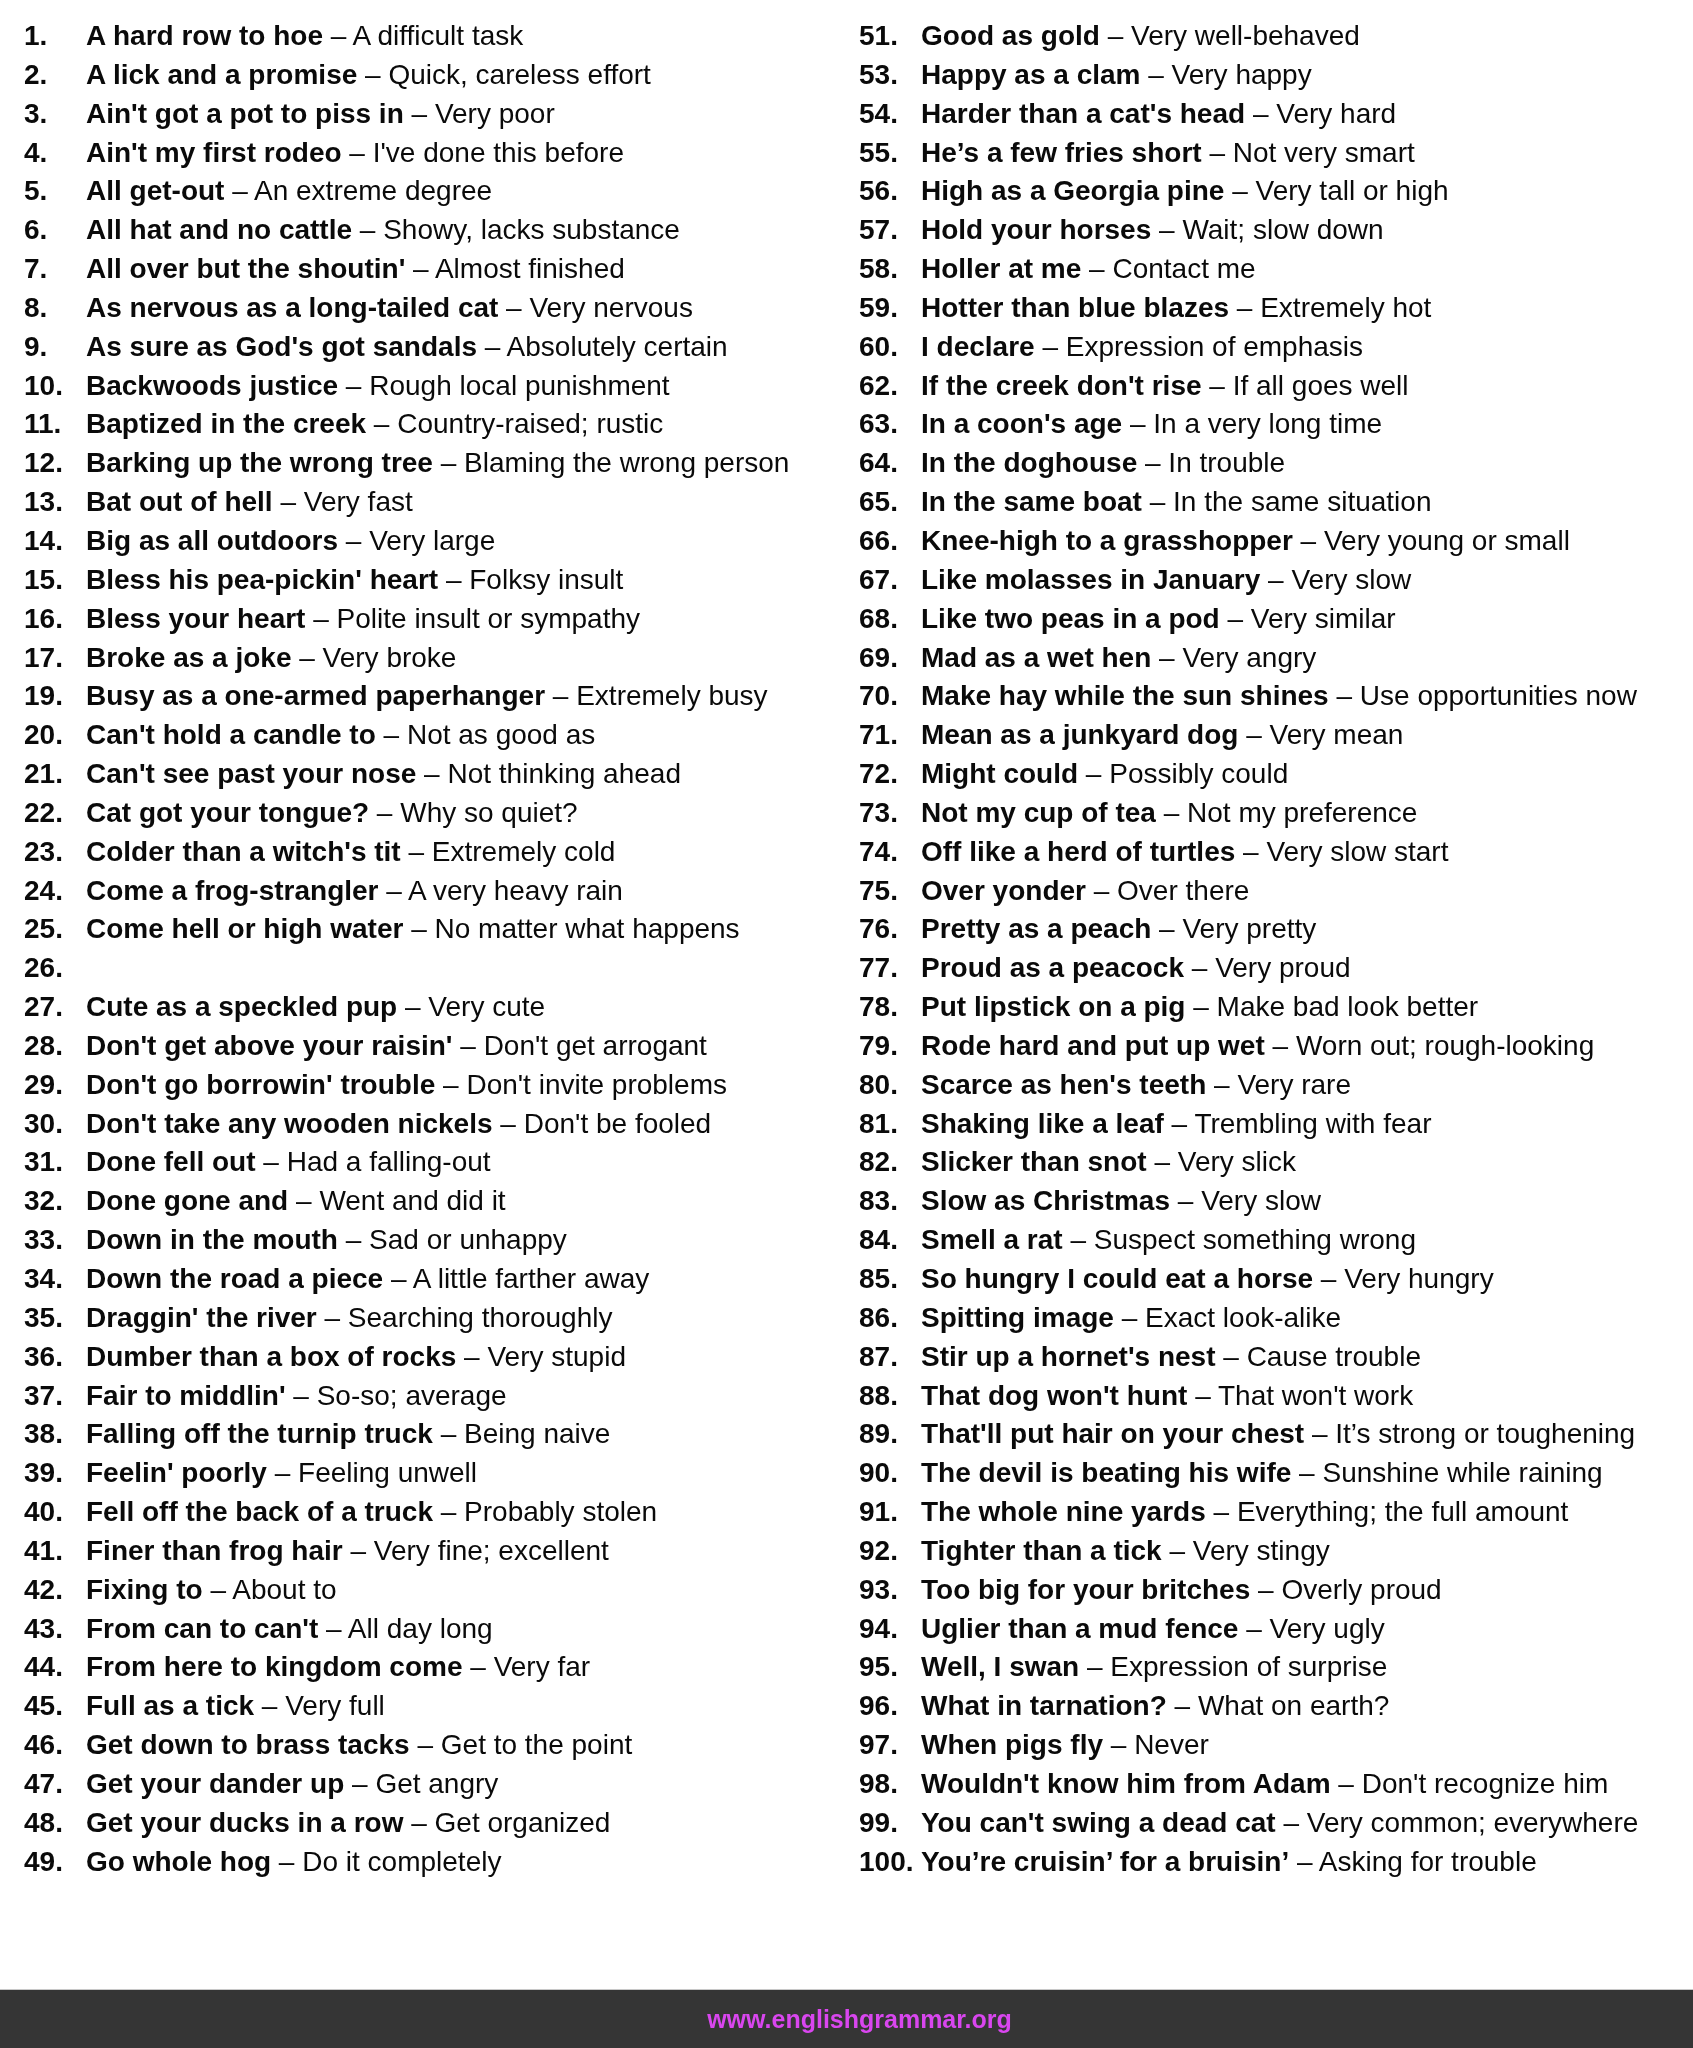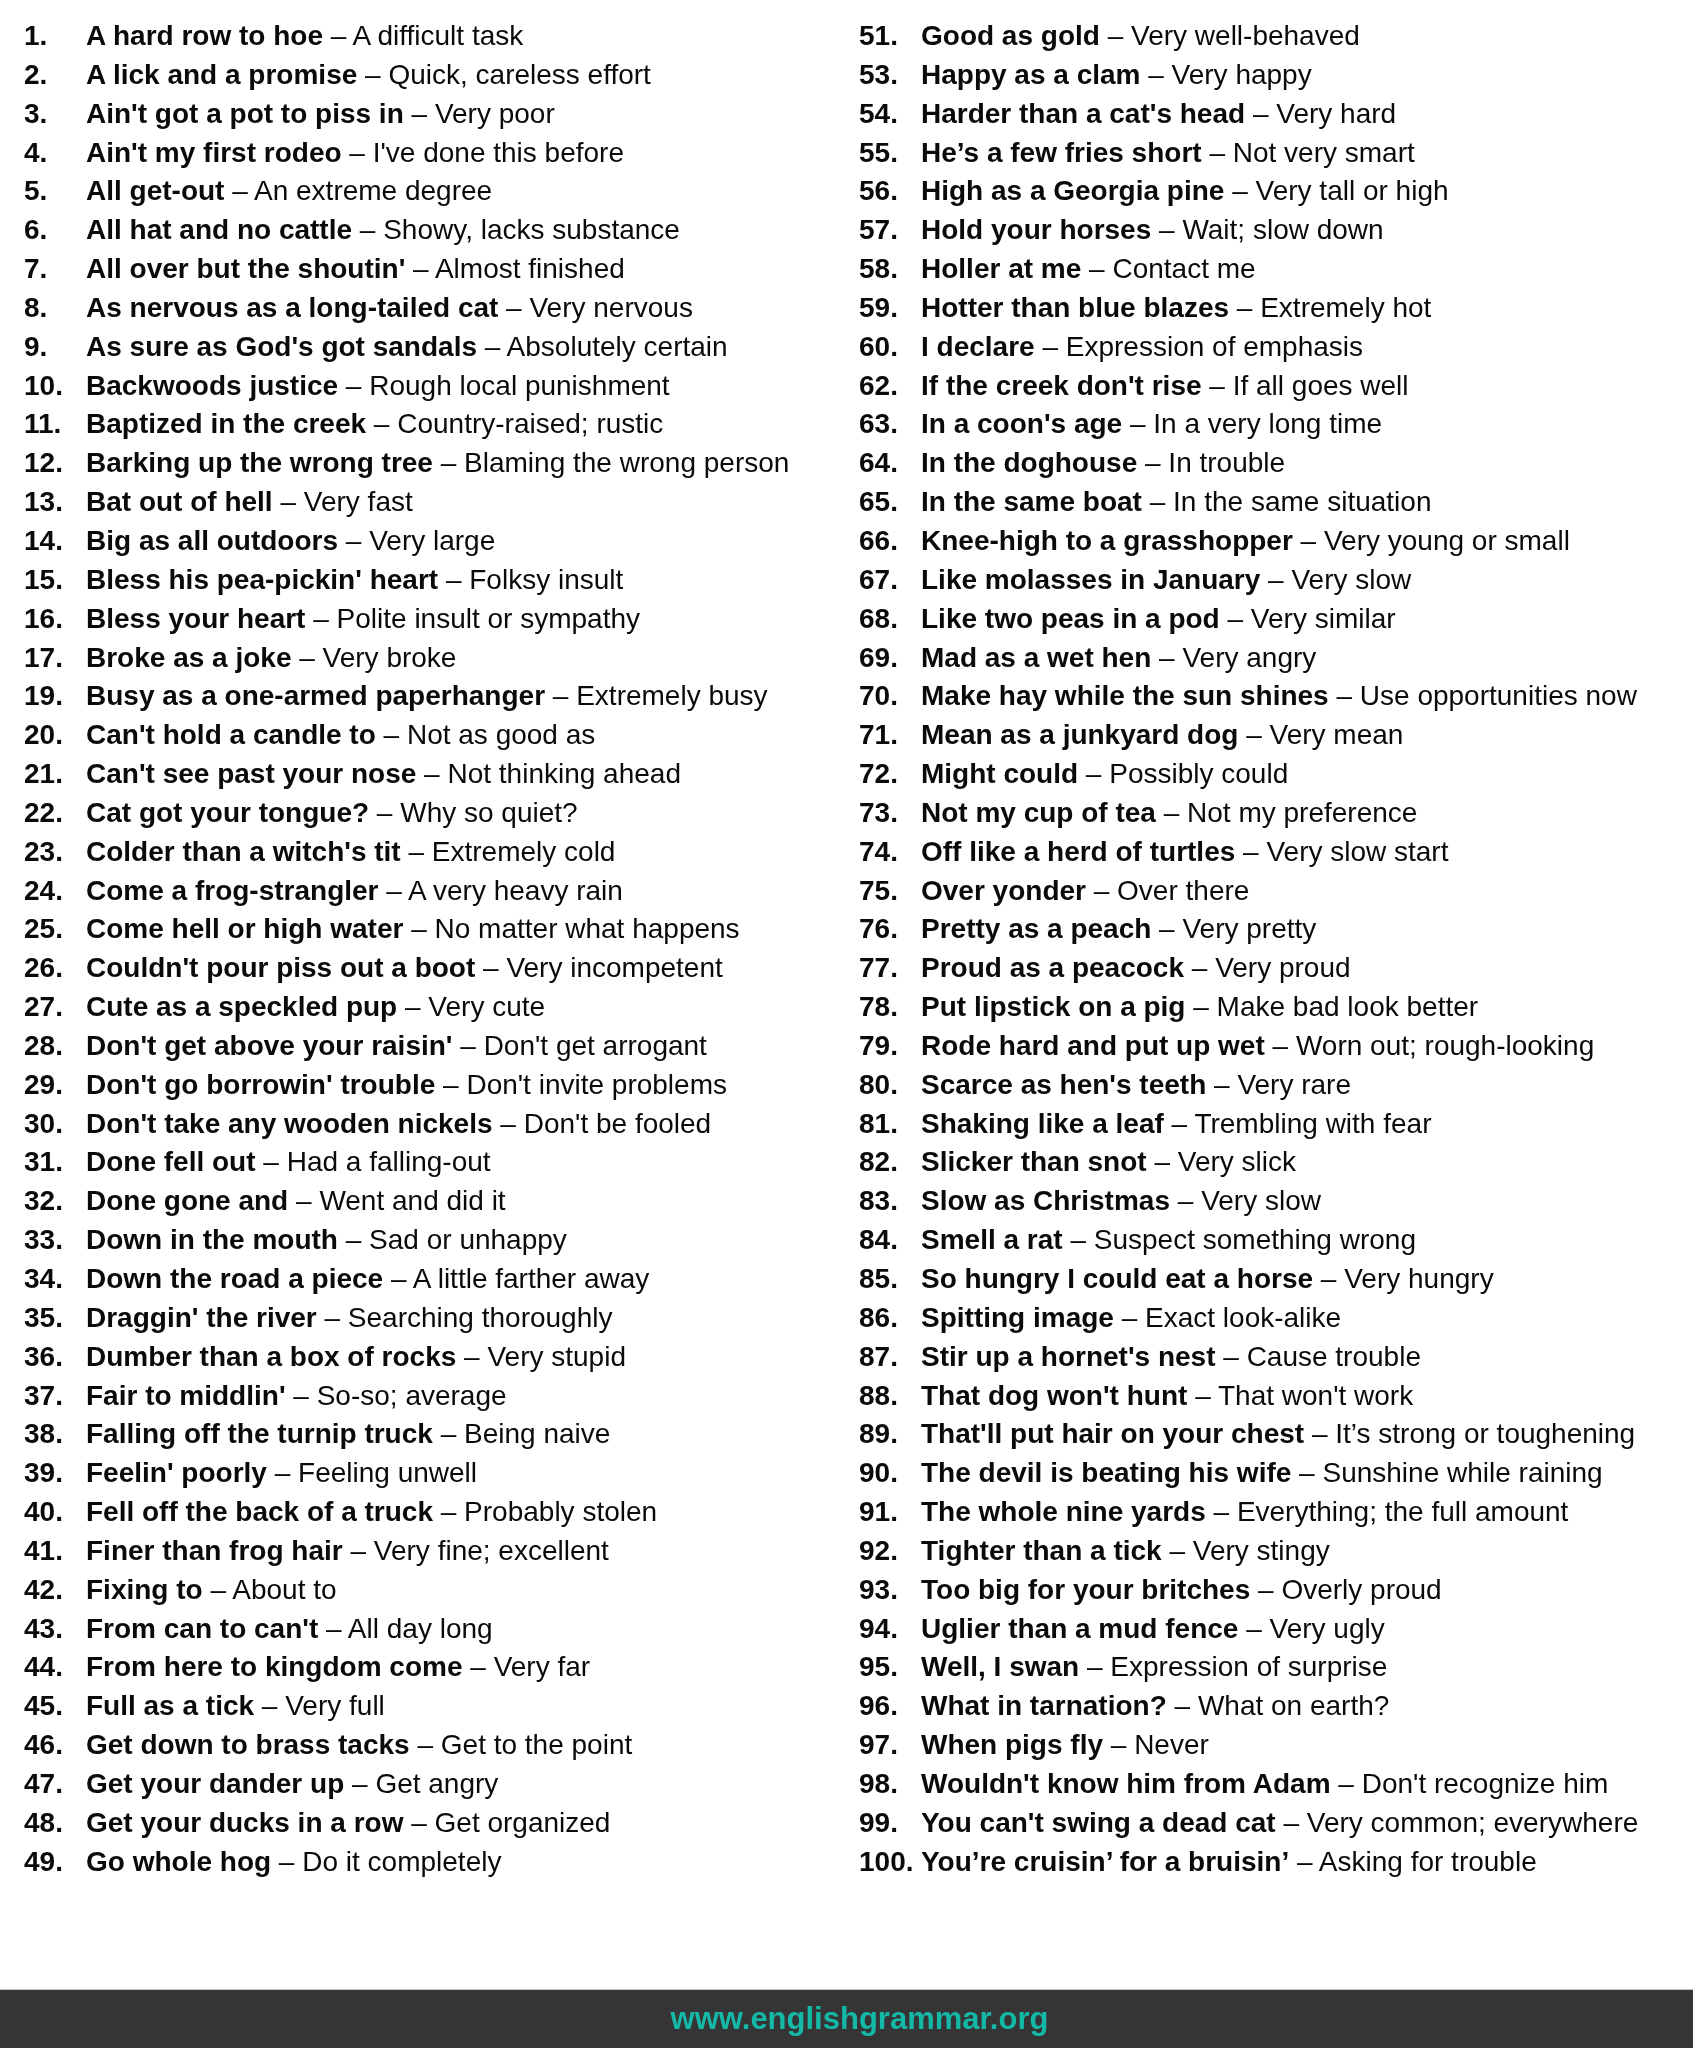--- a/index.html
+++ b/index.html
@@ -59,23 +59,23 @@
       width: 1693px;
       height: 59px;
       background: #353535;
       border-top: 1px solid #c8c8c8;
       box-sizing: border-box;
       display: flex;
       align-items: center;
       justify-content: center;
     }
     .footer-link {
-      color: #14b8a6;
+      color: #d946ef;
       font-weight: bold;
-      font-size: 31px;
+      font-size: 25px;
       text-decoration: none;
       letter-spacing: 0px;
       margin-left: 26px;
     }
   </style>
 </head>
 <body>
 
 <main class="columns">
   <ol class="col col-left">
@@ -170,21 +170,20 @@
       <li class="item">
     <span class="num">24.</span>
     <span class="text"><span class="term">Come a frog-strangler</span><span class="sep"> – </span><span class="def">A very heavy rain</span></span>
   </li>
       <li class="item">
     <span class="num">25.</span>
     <span class="text"><span class="term">Come hell or high water</span><span class="sep"> – </span><span class="def">No matter what happens</span></span>
   </li>
       <li class="item">
     <span class="num">26.</span>
-    <span class="text"><span class="term">Couldn't pour piss out a boot</span><span class="sep"> – </span><span class="def">Very incompetent</span></span>
   </li>
       <li class="item">
     <span class="num">27.</span>
     <span class="text"><span class="term">Cute as a speckled pup</span><span class="sep"> – </span><span class="def">Very cute</span></span>
   </li>
       <li class="item">
     <span class="num">28.</span>
     <span class="text"><span class="term">Don't get above your raisin'</span><span class="sep"> – </span><span class="def">Don't get arrogant</span></span>
   </li>
       <li class="item">

